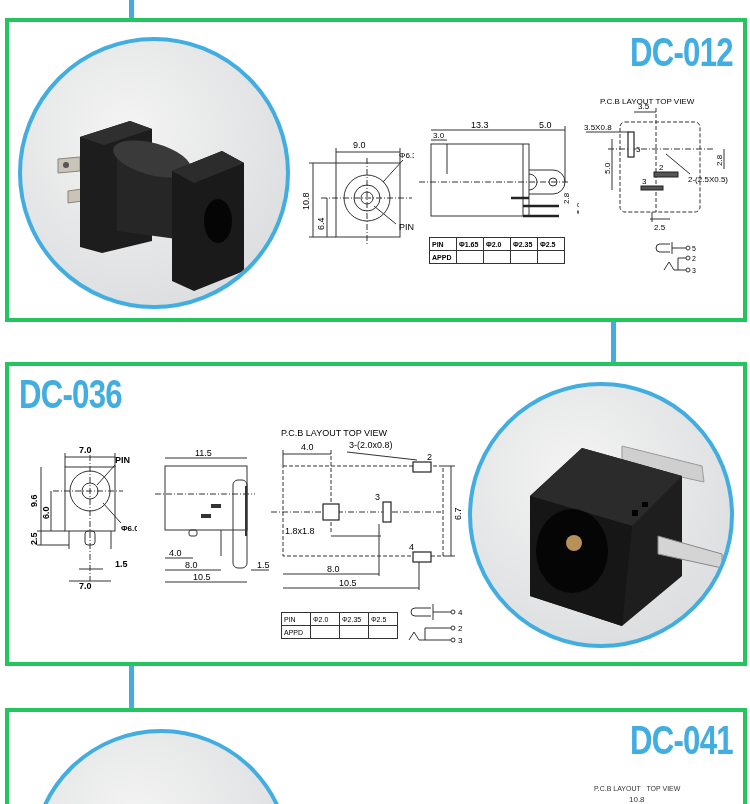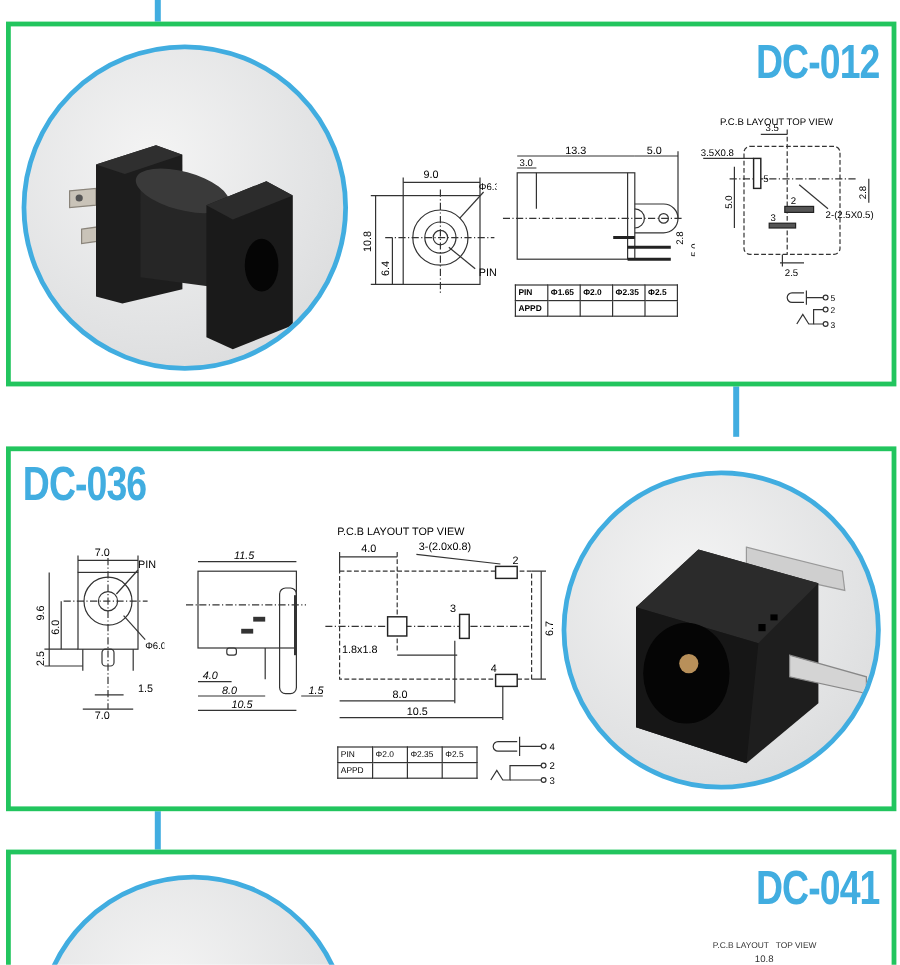--- a/index.html
+++ b/index.html
@@ -154,24 +154,24 @@
         <circle cx="114" cy="164" r="2"></circle>
           <circle cx="114" cy="176" r="2"></circle>
       </g>
       <text x="118" y="157" font-size="7">5</text>
       <text x="118" y="167" font-size="7">2</text>
       <text x="118" y="179" font-size="7">3</text>
     </svg>
   </div>
 </section>
 
-<section class="panel" style="left:5px; top:372px; width:742px; height:304px;">
+<section class="panel" style="left:5px; top:362px; width:742px; height:304px;">
   <div class="title" style="left:10px; top:8px;">DC-036</div>
 
-  <div class="svgwrap" style="left:8px; top:75px;">
+  <div class="svgwrap" style="left:8px; top:75px;font-weight:bold;">
     <svg width="120" height="150" viewBox="0 0 120 150">
       <g stroke="#333" fill="none" stroke-width="1">
         <rect x="48" y="26" width="50" height="64"></rect>
         <circle cx="73" cy="50" r="20"></circle>
         <circle cx="73" cy="50" r="8"></circle>
         <line x1="73" y1="14" x2="73" y2="140" stroke-dasharray="6,2,1,2"></line>
         <line x1="36" y1="50" x2="106" y2="50" stroke-dasharray="6,2,1,2"></line>
         <line x1="48" y1="16" x2="98" y2="16"></line>
         <line x1="48" y1="12" x2="48" y2="26"></line>
           <line x1="98" y1="12" x2="98" y2="26"></line>
@@ -192,21 +192,21 @@
       <text x="98" y="22" font-size="9">PIN</text>
       <text x="104" y="90" font-size="8">Φ6.0</text>
       <text x="20" y="66" font-size="9" transform="rotate(-90 20 66)">9.6</text>
       <text x="32" y="78" font-size="9" transform="rotate(-90 32 78)">6.0</text>
       <text x="20" y="104" font-size="9" transform="rotate(-90 20 104)">2.5</text>
       <text x="98" y="126" font-size="9">1.5</text>
       <text x="62" y="148" font-size="9">7.0</text>
     </svg>
   </div>
 
-  <div class="svgwrap" style="left:140px; top:80px;font-style:italic;">
+  <div class="svgwrap" style="left:140px; top:80px;">
     <svg width="130" height="145" viewBox="0 0 130 145">
       <g stroke="#333" fill="none" stroke-width="1">
         <rect x="16" y="20" width="82" height="64"></rect>
         <rect x="84" y="34" width="14" height="88" rx="5"></rect>
         <line x1="6" y1="48" x2="106" y2="48" stroke-dasharray="6,2,1,2"></line>
         <line x1="16" y1="12" x2="98" y2="12"></line>
         <rect x="40" y="84" width="8" height="6" rx="2"></rect>
         <line x1="72" y1="84" x2="72" y2="110"></line>
         <line x1="16" y1="112" x2="44" y2="112"></line>
         <line x1="16" y1="124" x2="72" y2="124"></line>

